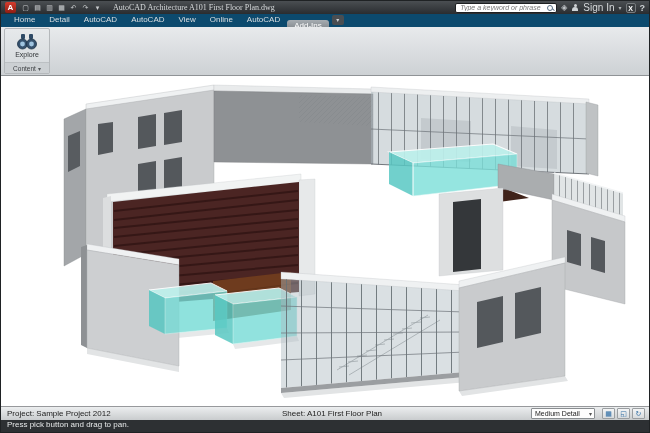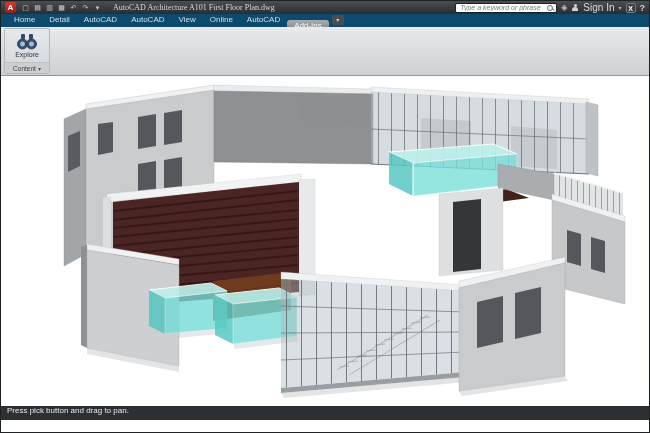--- a/index.html
+++ b/index.html
@@ -327,18 +327,31 @@
 
       <g>
         <polygon points="458,205 564,181 564,187 458,212" fill="#eff1f2" stroke="#b9bcbe" stroke-width="0.3"></polygon>
         <polygon points="458,212 564,187 564,300 458,315" fill="#c9cbcd" stroke="#a3a6a8" stroke-width="0.4"></polygon>
         <polygon points="476,226 502,220 502,266 476,272" fill="#54585c"></polygon>
         <polygon points="514,217 540,211 540,257 514,263" fill="#54585c"></polygon>
       </g>
     </svg>
   </div>
 
+  <div class="statusbar">
+    <span class="sb-project">Project: Sample Project 2012</span>
+    <span class="sb-sheet">Sheet: A101 First Floor Plan</span>
+    <div class="detail-dd">
+      <span>Medium Detail</span>
+      <span class="caret" style="color:#555">▾</span>
+    </div>
+    <div class="sb-icons">
+      <span>▦</span>
+      <span>◱</span>
+      <span>↻</span>
+    </div>
+  </div>
 
   <div class="commandbar">
     <span>Press pick button and drag to pan.</span>
   </div>
 
 </div>
 
 </body></html>

